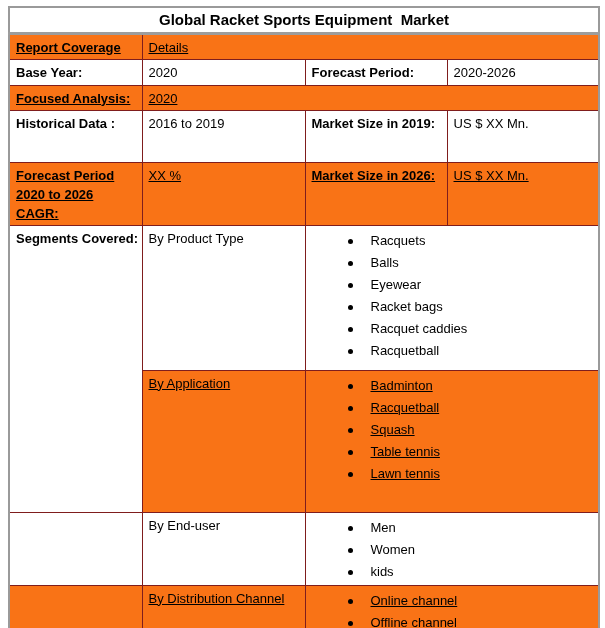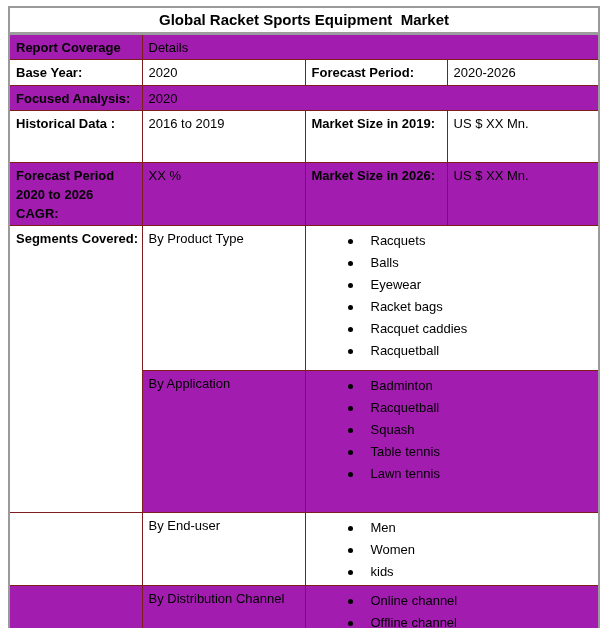--- a/index.html
+++ b/index.html
@@ -15,21 +15,21 @@
     font-size:13px;
   }
   td{
     border:1px solid #7f1d1d;
     vertical-align:top;
     padding:3px 3px 2px 6px;
     line-height:19px;
     overflow:hidden;
   }
   .b{font-weight:bold;}
-  .shaded{background:#a21caf;}
+  .shaded{background:#f97316;text-decoration:underline;}
   tr.title-row td{
     border-bottom:3px solid #9d9d9d;
     text-align:center;vertical-align:middle;
     font-weight:bold;font-size:15px;
     white-space:pre-wrap;
     padding:2px 4px;
   }
   
   ul.blist{list-style:none;margin:0;padding:1px 0 0 36px;}
   ul.blist li{line-height:22px;white-space:nowrap;}

